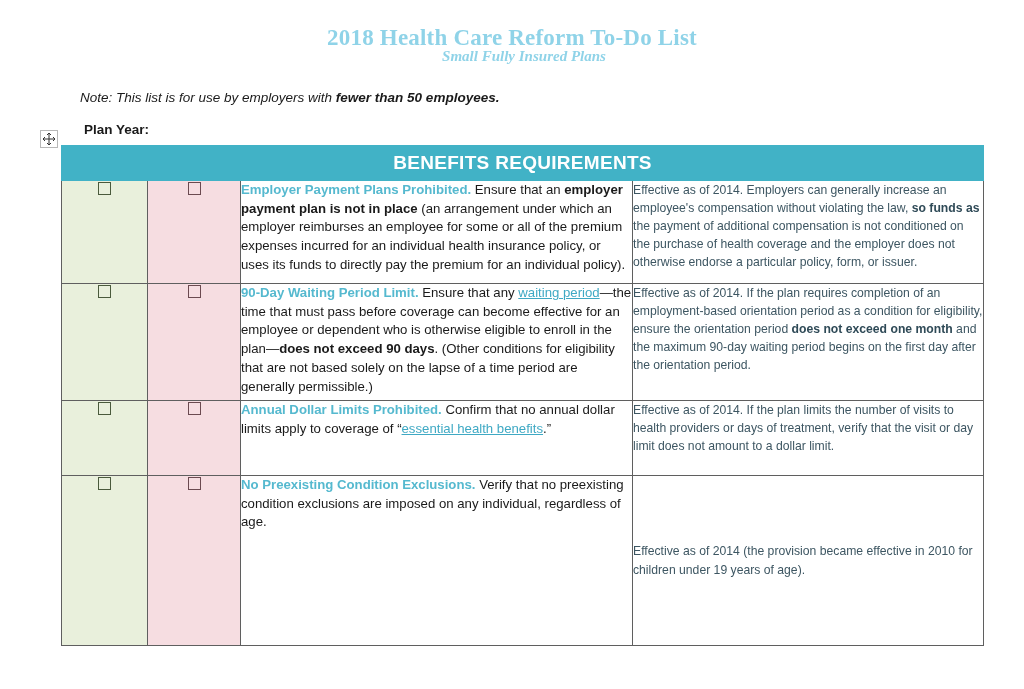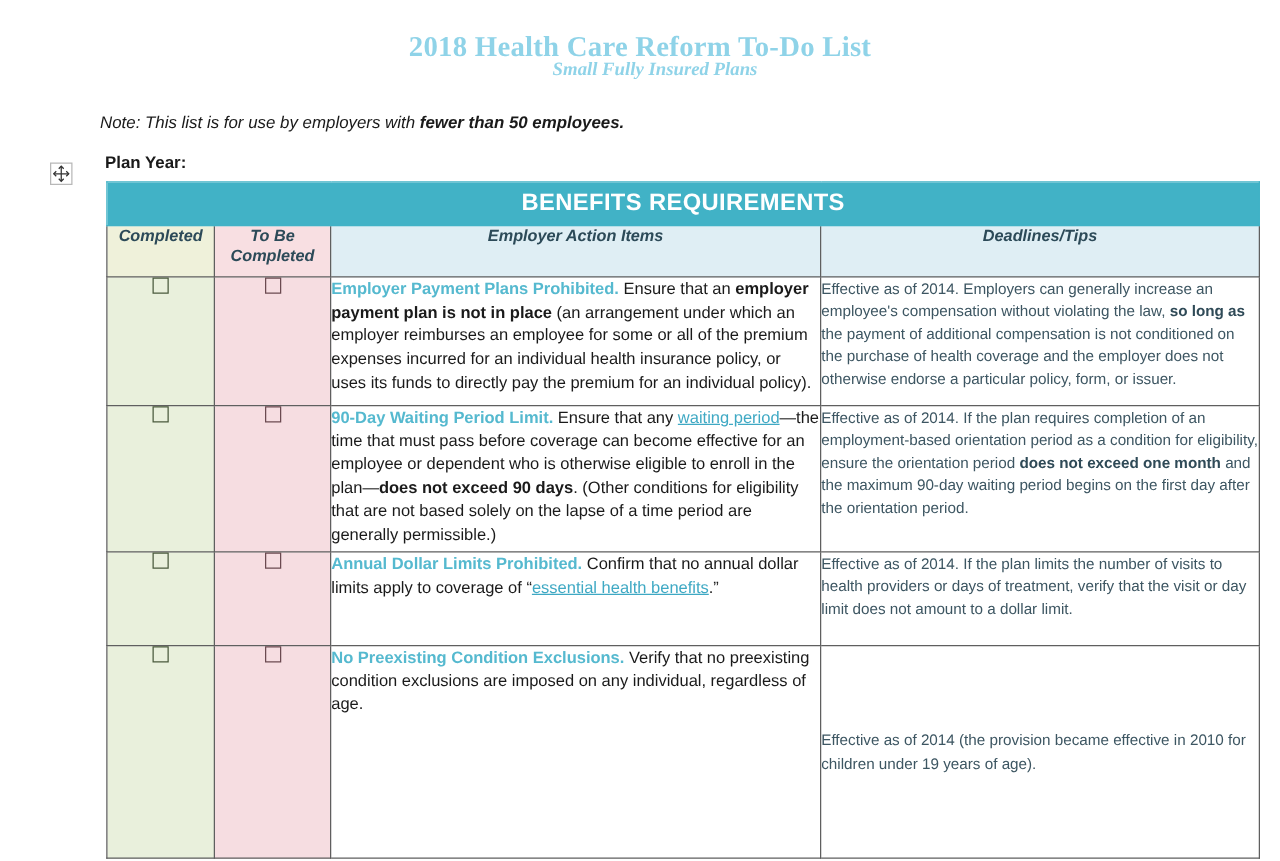--- a/index.html
+++ b/index.html
@@ -82,21 +82,20 @@
   .tbl-wrap {
     position: absolute;
     left: 61px;
     top: 145px;
     width: 922px;
   }
   table.main {
     border-collapse: collapse;
     width: 922px;
     table-layout: fixed;
-    margin-left: 24px;
   }
   table.main td, table.main th {
     border: 1px solid #5f5f5f;
     vertical-align: top;
     padding: 0;
   }
 
   
   .banner {
     background: #41b2c6;
@@ -204,39 +203,33 @@
     <col style="width:93px">
     <col style="width:392px">
     <col style="width:351px">
   </colgroup>
   <tbody>
 
     <tr>
       <td class="banner" colspan="4">BENEFITS REQUIREMENTS</td>
     </tr>
 
-    <tr>
-      <td class="colhead c-green">Completed</td>
-      <td class="colhead c-pink">To Be Completed</td>
-      <td class="colhead c-blue">Employer Action Items</td>
-      <td class="colhead c-blue">Deadlines/Tips</td>
-    </tr>
 
     <tr style="height:103px">
       <td class="chk-green">
         <span class="checkbox green"></span>
       </td>
       <td class="chk-pink">
         <span class="checkbox pink"></span>
       </td>
       <td class="action">
         <span class="lead">Employer Payment Plans Prohibited.</span><span> Ensure that an </span><span class="bold">employer payment plan is not in place</span><span> (an arrangement under which an employer reimburses an employee for some or all of the premium expenses incurred for an individual health insurance policy, or uses its funds to directly pay the premium for an individual policy).</span>
       </td>
       <td class="deadline">
-        <span>Effective as of 2014. Employers can generally increase an employee's compensation without violating the law, </span><span class="bold-d">so long as</span><span> the payment of additional compensation is not conditioned on the purchase of health coverage and the employer does not otherwise endorse a particular policy, form, or issuer.</span>
+        <span>Effective as of 2014. Employers can generally increase an employee's compensation without violating the law, </span><span class="bold-d">so funds as</span><span> the payment of additional compensation is not conditioned on the purchase of health coverage and the employer does not otherwise endorse a particular policy, form, or issuer.</span>
       </td>
     </tr>
 
     <tr style="height:117px">
       <td class="chk-green">
         <span class="checkbox green"></span>
       </td>
       <td class="chk-pink">
         <span class="checkbox pink"></span>
       </td>

